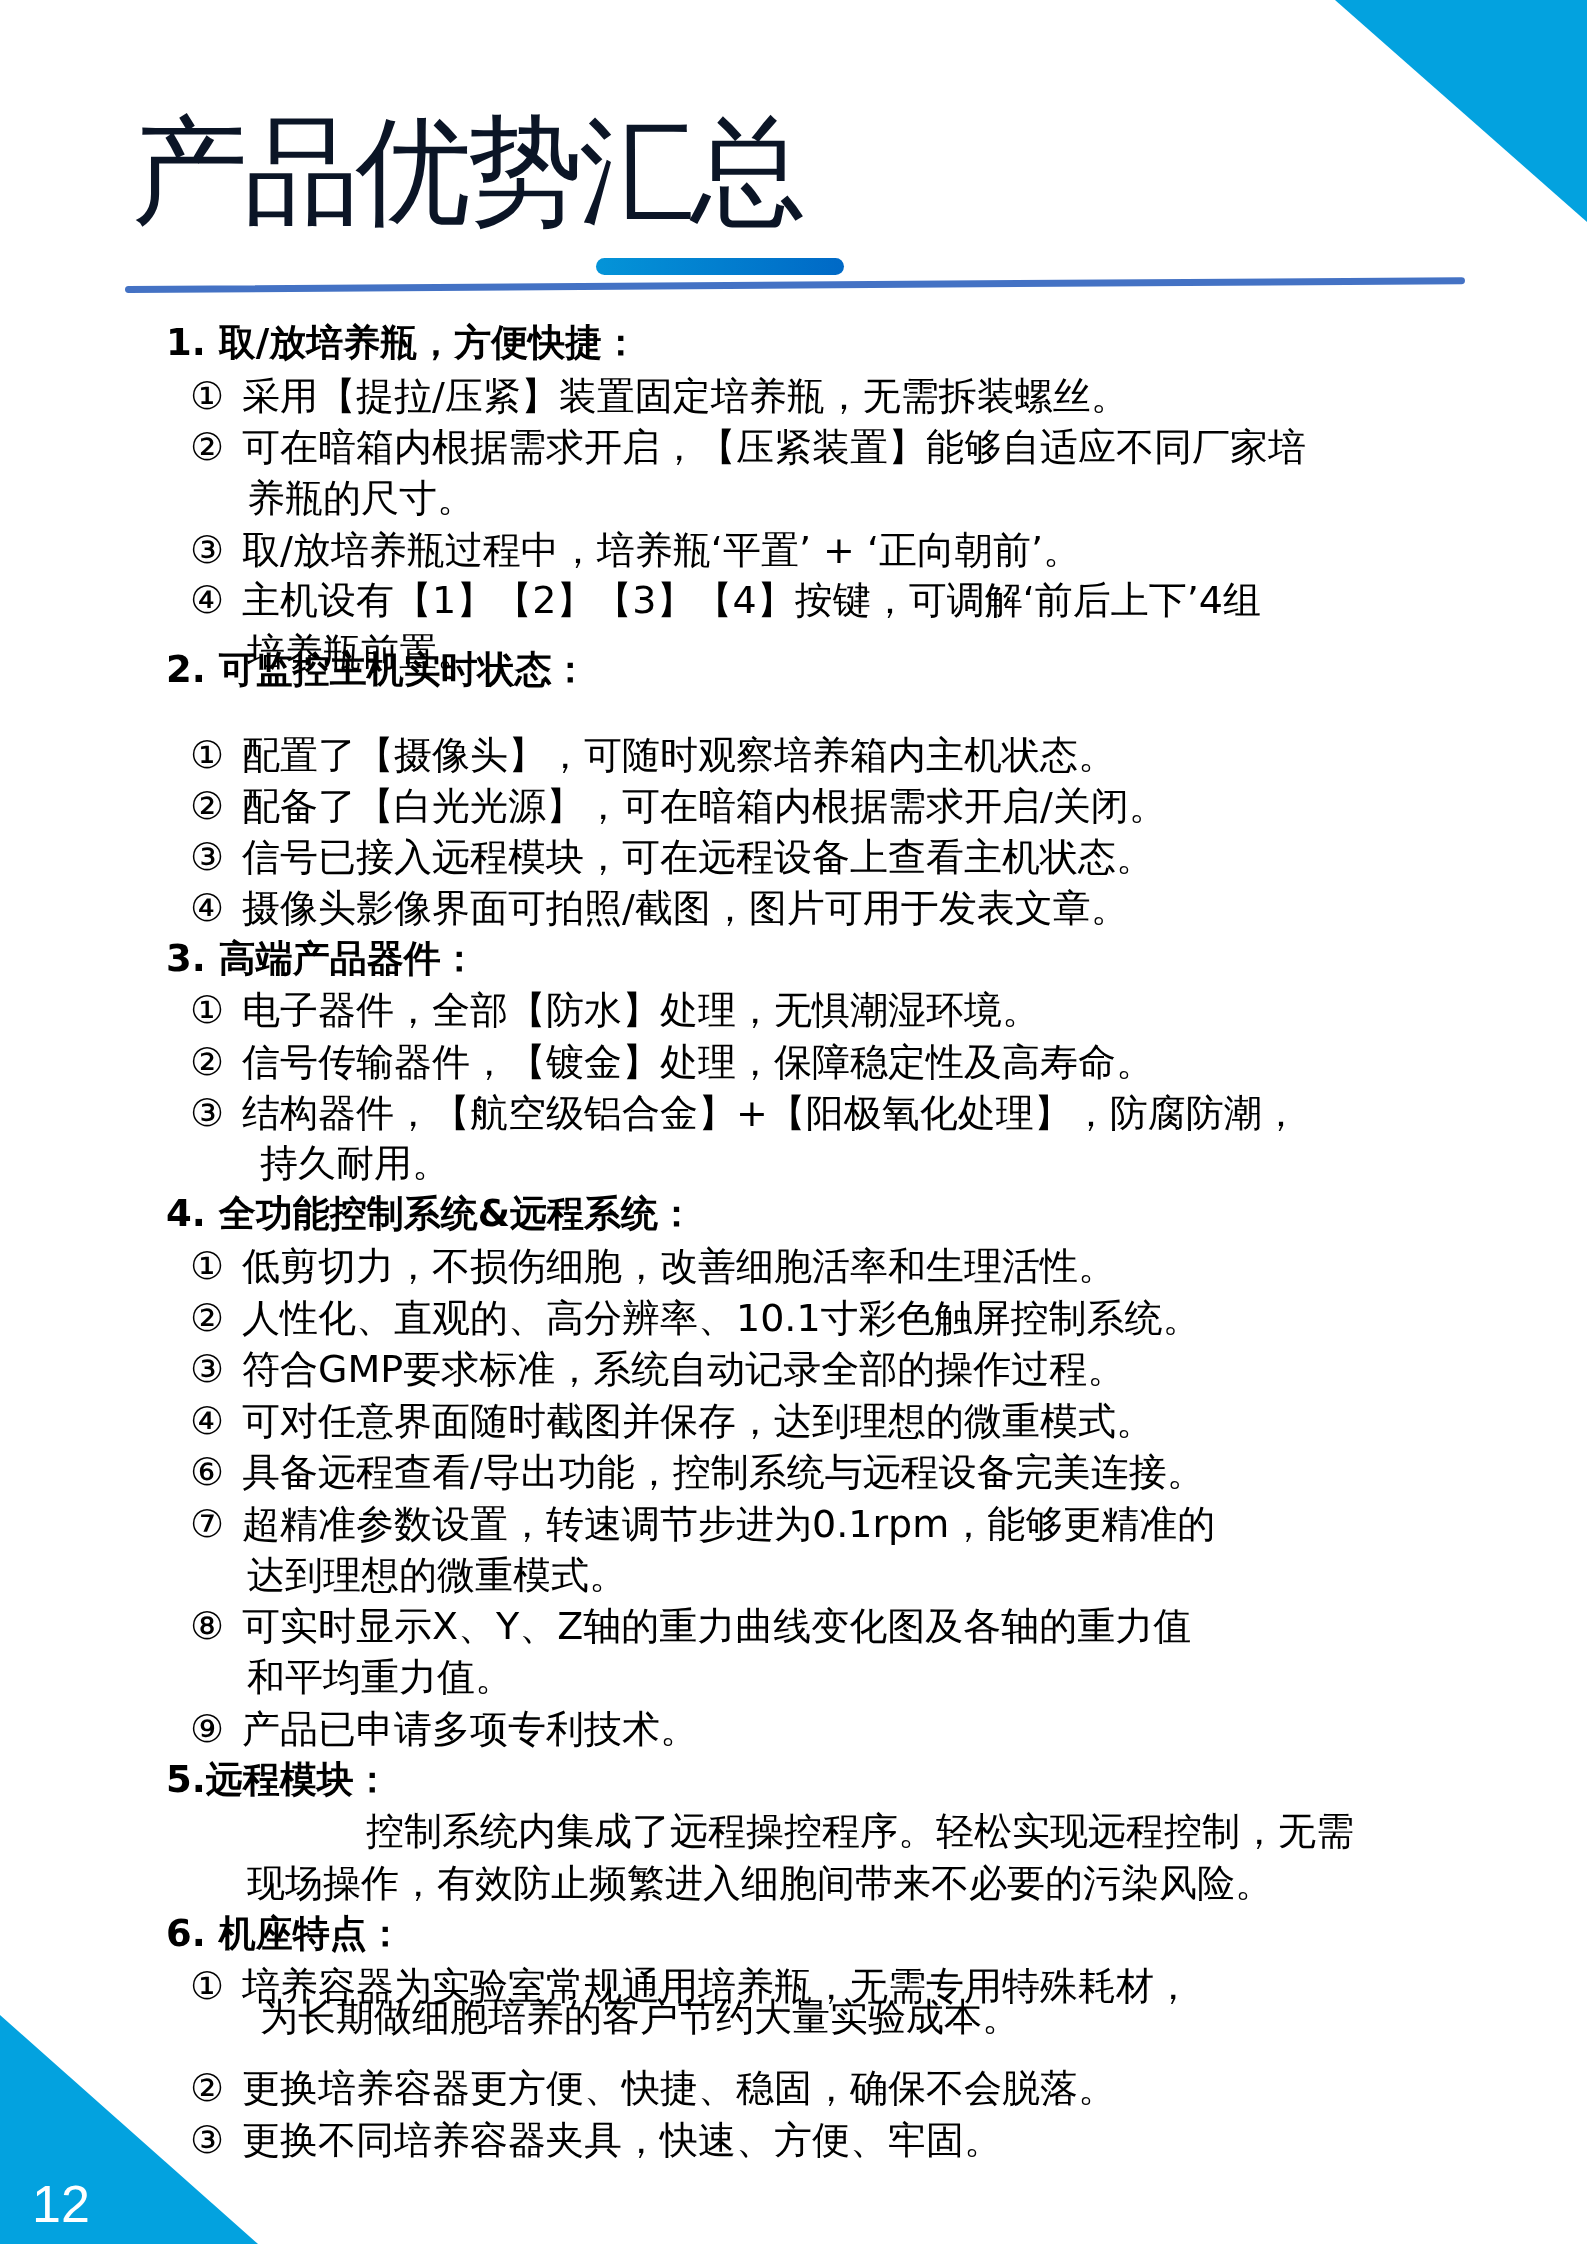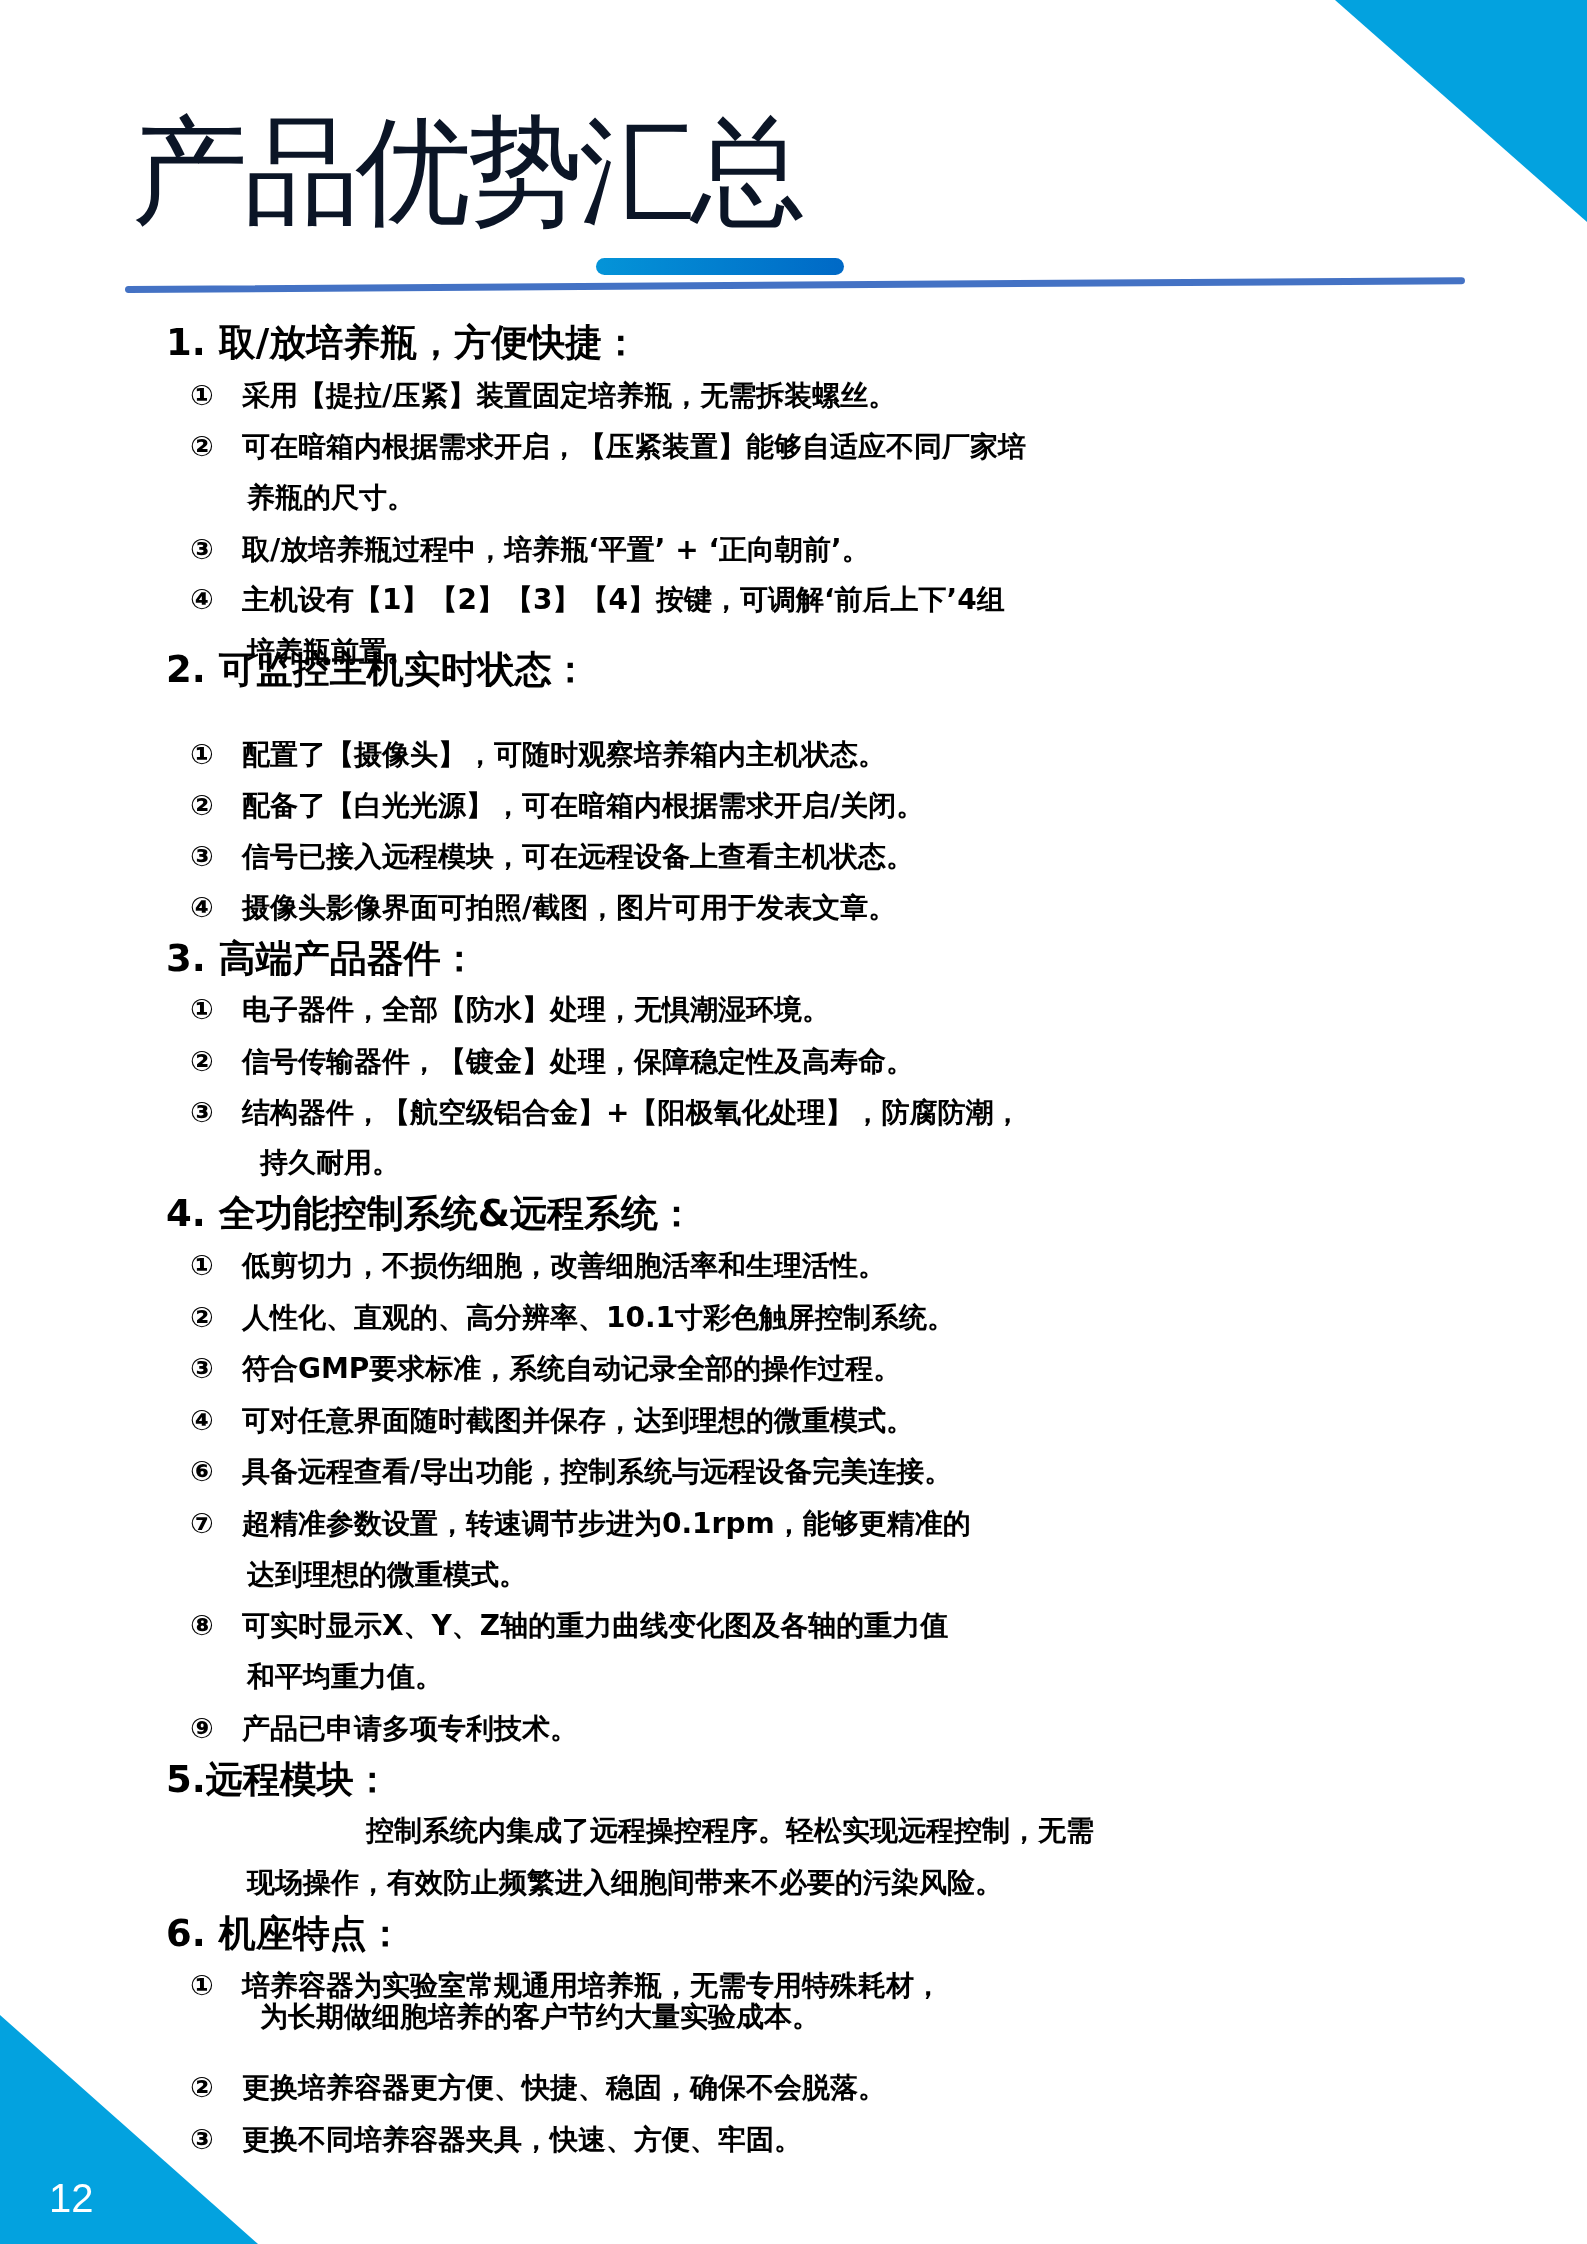--- a/index.html
+++ b/index.html
@@ -2,31 +2,31 @@
 <html><head>
   <meta charset="utf-8">
   <style>
     html, body { margin: 0; padding: 0; background: #ffffff; }
     body { width: 1587px; height: 2244px; position: relative; overflow: hidden;
            font-family: "DejaVu Sans", "Liberation Sans", sans-serif; color: #000; }
     .tri-tr { position: absolute; right: 0; top: 0; width: 0; height: 0;
               border-top: 222px solid #03A2DF; border-left: 252px solid transparent; }
     .tri-bl { position: absolute; left: 0; bottom: 0; width: 0; height: 0;
               border-bottom: 229px solid #03A2DF; border-right: 258px solid transparent; }
-    .page-num { position: absolute; left: 32px; top: 2178px; font-size: 40px; color: #ffffff;
-                font-family: "Liberation Sans", sans-serif; line-height: 1; margin-left: 17px; }
+    .page-num { position: absolute; left: 32px; top: 2178px; font-size: 52px; color: #ffffff;
+                font-family: "Liberation Sans", sans-serif; line-height: 1; }
     .title { position: absolute; left: 132px; top: 112px; font-size: 118px; color: #0B1526;
              letter-spacing: -4px; line-height: 1; font-family: "DejaVu Sans", sans-serif;
              transform: scaleX(0.98); transform-origin: left top; }
     .pill { position: absolute; left: 596px; top: 258px; width: 248px; height: 17px;
             border-radius: 9px; background: linear-gradient(90deg, #0494D8, #0069C6); }
     .divider { position: absolute; left: 125px; top: 286px; width: 1340px; height: 7px;
                background: #4472C4; border-radius: 4px; transform: rotate(-0.38deg);
                transform-origin: left center; }
-    .ln { position: absolute; white-space: nowrap; font-size: 28px; line-height: 44px; font-weight: bold; }
+    .ln { position: absolute; white-space: nowrap; font-size: 38px; line-height: 44px; }
     .h { font-weight: bold; left: 152px; font-size: 37px; margin-left: 14px; }
     .it { left: 190px; }
     .cont { left: 247px; }
     .cont2 { left: 234px; margin-left: 26px; }
     .para1 { left: 342px; margin-left: 24px; }
     .num { display: inline-block; width: 52px; }
   </style>
 </head>
 <body>
 

